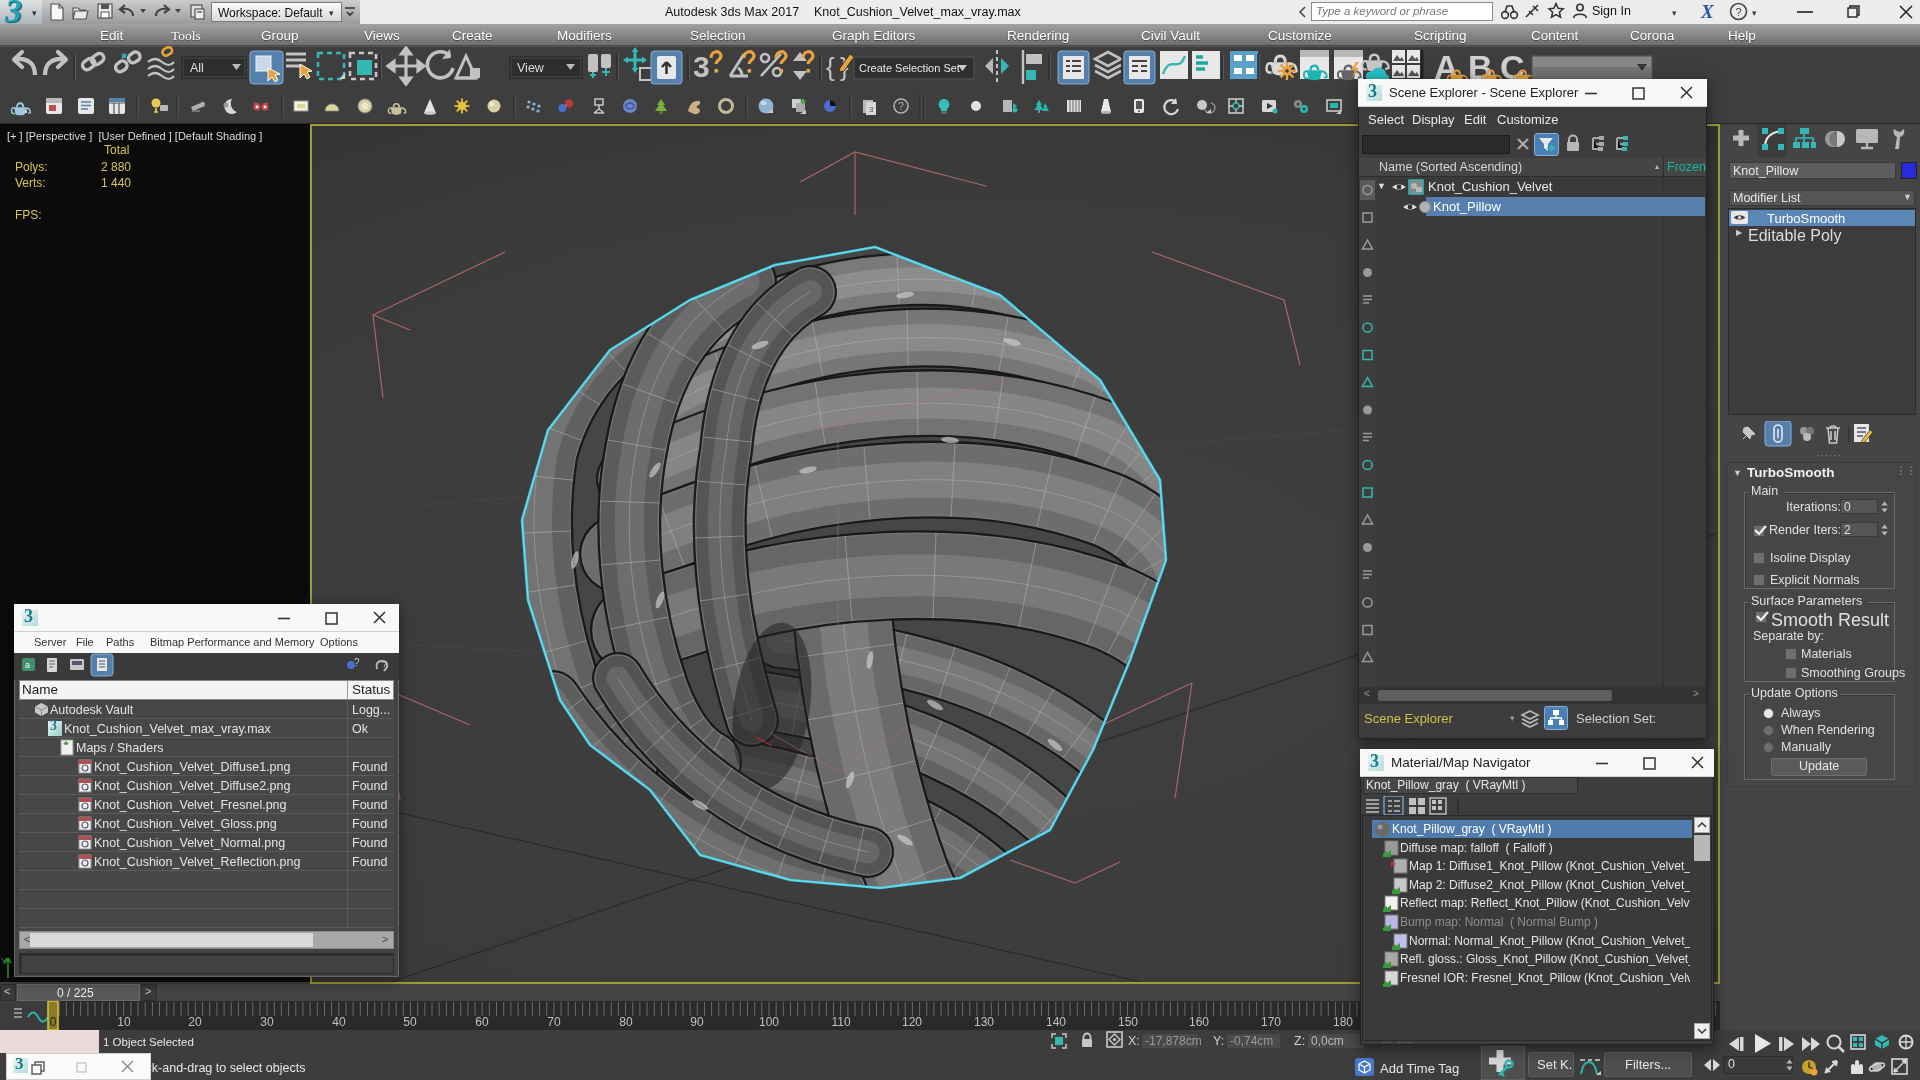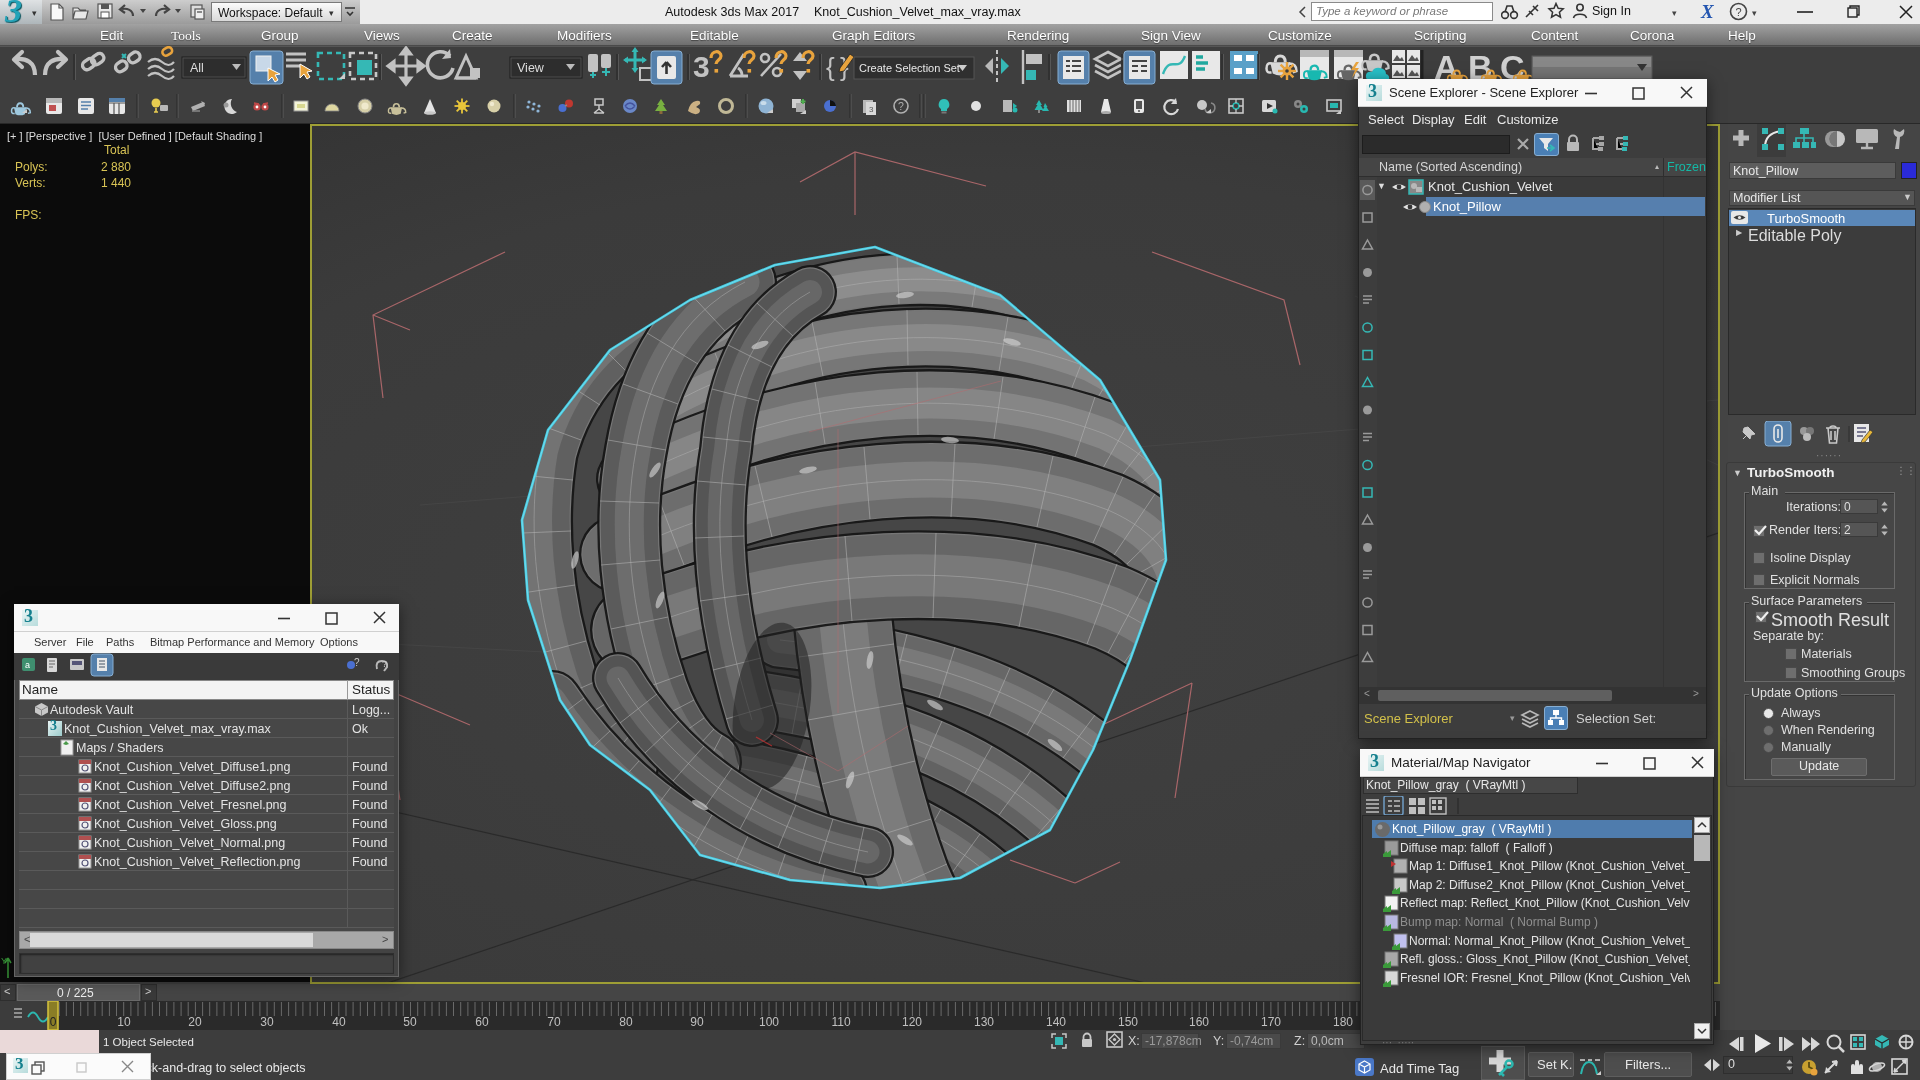--- a/index.html
+++ b/index.html
@@ -86,24 +86,24 @@
 <svg style="position:absolute;left:1898px;top:4px" width="16" height="16" viewBox="0 0 16 16">
     <path d="M2 2 l12 12 M14 2 L2 14" stroke="#222" stroke-width="1.5"></path>
   </svg>
 <div style="left:0;top:24px;width:1920px;height:22px;background:linear-gradient(#a2a2a2,#6e6e6e);border-bottom:1px solid #4a4a4a;"></div>
 <div style="left:100px;top:27.5px;font-size:13.5px;color:#fff;font-weight:normal;white-space:pre;text-shadow:0 1px 1px rgba(0,0,0,.45);">Edit</div>
 <div style="left:171px;top:27.5px;font-size:13.5px;color:#fff;font-weight:normal;white-space:pre;text-shadow:0 1px 1px rgba(0,0,0,.45);font-family:Liberation Serif, serif;">Tools</div>
 <div style="left:261px;top:27.5px;font-size:13.5px;color:#fff;font-weight:normal;white-space:pre;text-shadow:0 1px 1px rgba(0,0,0,.45);">Group</div>
 <div style="left:364px;top:27.5px;font-size:13.5px;color:#fff;font-weight:normal;white-space:pre;text-shadow:0 1px 1px rgba(0,0,0,.45);">Views</div>
 <div style="left:452px;top:27.5px;font-size:13.5px;color:#fff;font-weight:normal;white-space:pre;text-shadow:0 1px 1px rgba(0,0,0,.45);">Create</div>
 <div style="left:557px;top:27.5px;font-size:13.5px;color:#fff;font-weight:normal;white-space:pre;text-shadow:0 1px 1px rgba(0,0,0,.45);">Modifiers</div>
-<div style="left:690px;top:27.5px;font-size:13.5px;color:#fff;font-weight:normal;white-space:pre;text-shadow:0 1px 1px rgba(0,0,0,.45);">Editable</div>
+<div style="left:690px;top:27.5px;font-size:13.5px;color:#fff;font-weight:normal;white-space:pre;text-shadow:0 1px 1px rgba(0,0,0,.45);">Selection</div>
 <div style="left:832px;top:27.5px;font-size:13.5px;color:#fff;font-weight:normal;white-space:pre;text-shadow:0 1px 1px rgba(0,0,0,.45);">Graph Editors</div>
 <div style="left:1007px;top:27.5px;font-size:13.5px;color:#fff;font-weight:normal;white-space:pre;text-shadow:0 1px 1px rgba(0,0,0,.45);">Rendering</div>
-<div style="left:1141px;top:27.5px;font-size:13.5px;color:#fff;font-weight:normal;white-space:pre;text-shadow:0 1px 1px rgba(0,0,0,.45);">Sign View</div>
+<div style="left:1141px;top:27.5px;font-size:13.5px;color:#fff;font-weight:normal;white-space:pre;text-shadow:0 1px 1px rgba(0,0,0,.45);">Civil Vault</div>
 <div style="left:1268px;top:27.5px;font-size:13.5px;color:#fff;font-weight:normal;white-space:pre;text-shadow:0 1px 1px rgba(0,0,0,.45);">Customize</div>
 <div style="left:1414px;top:27.5px;font-size:13.5px;color:#fff;font-weight:normal;white-space:pre;text-shadow:0 1px 1px rgba(0,0,0,.45);">Scripting</div>
 <div style="left:1531px;top:27.5px;font-size:13.5px;color:#fff;font-weight:normal;white-space:pre;text-shadow:0 1px 1px rgba(0,0,0,.45);">Content</div>
 <div style="left:1630px;top:27.5px;font-size:13.5px;color:#fff;font-weight:normal;white-space:pre;text-shadow:0 1px 1px rgba(0,0,0,.45);">Corona</div>
 <div style="left:1728px;top:27.5px;font-size:13.5px;color:#fff;font-weight:normal;white-space:pre;text-shadow:0 1px 1px rgba(0,0,0,.45);">Help</div>
 <div style="left:0;top:46px;width:1920px;height:42px;background:#3e3e3e;border-top:1px solid #555;"></div>
 <svg style="position:absolute;left:0px;top:46px" width="1920" height="42" viewBox="0 0 1920 42">
     <g transform="translate(8,0)">
       <path d="M27 29 C27 16 18 12 8 13" fill="none" stroke="#c2c2c2" stroke-width="4.2"></path>
       <path d="M14 6 L6 13.5 14 21" stroke="#c2c2c2" stroke-width="4.2" fill="none" stroke-linecap="round" stroke-linejoin="round"></path>

